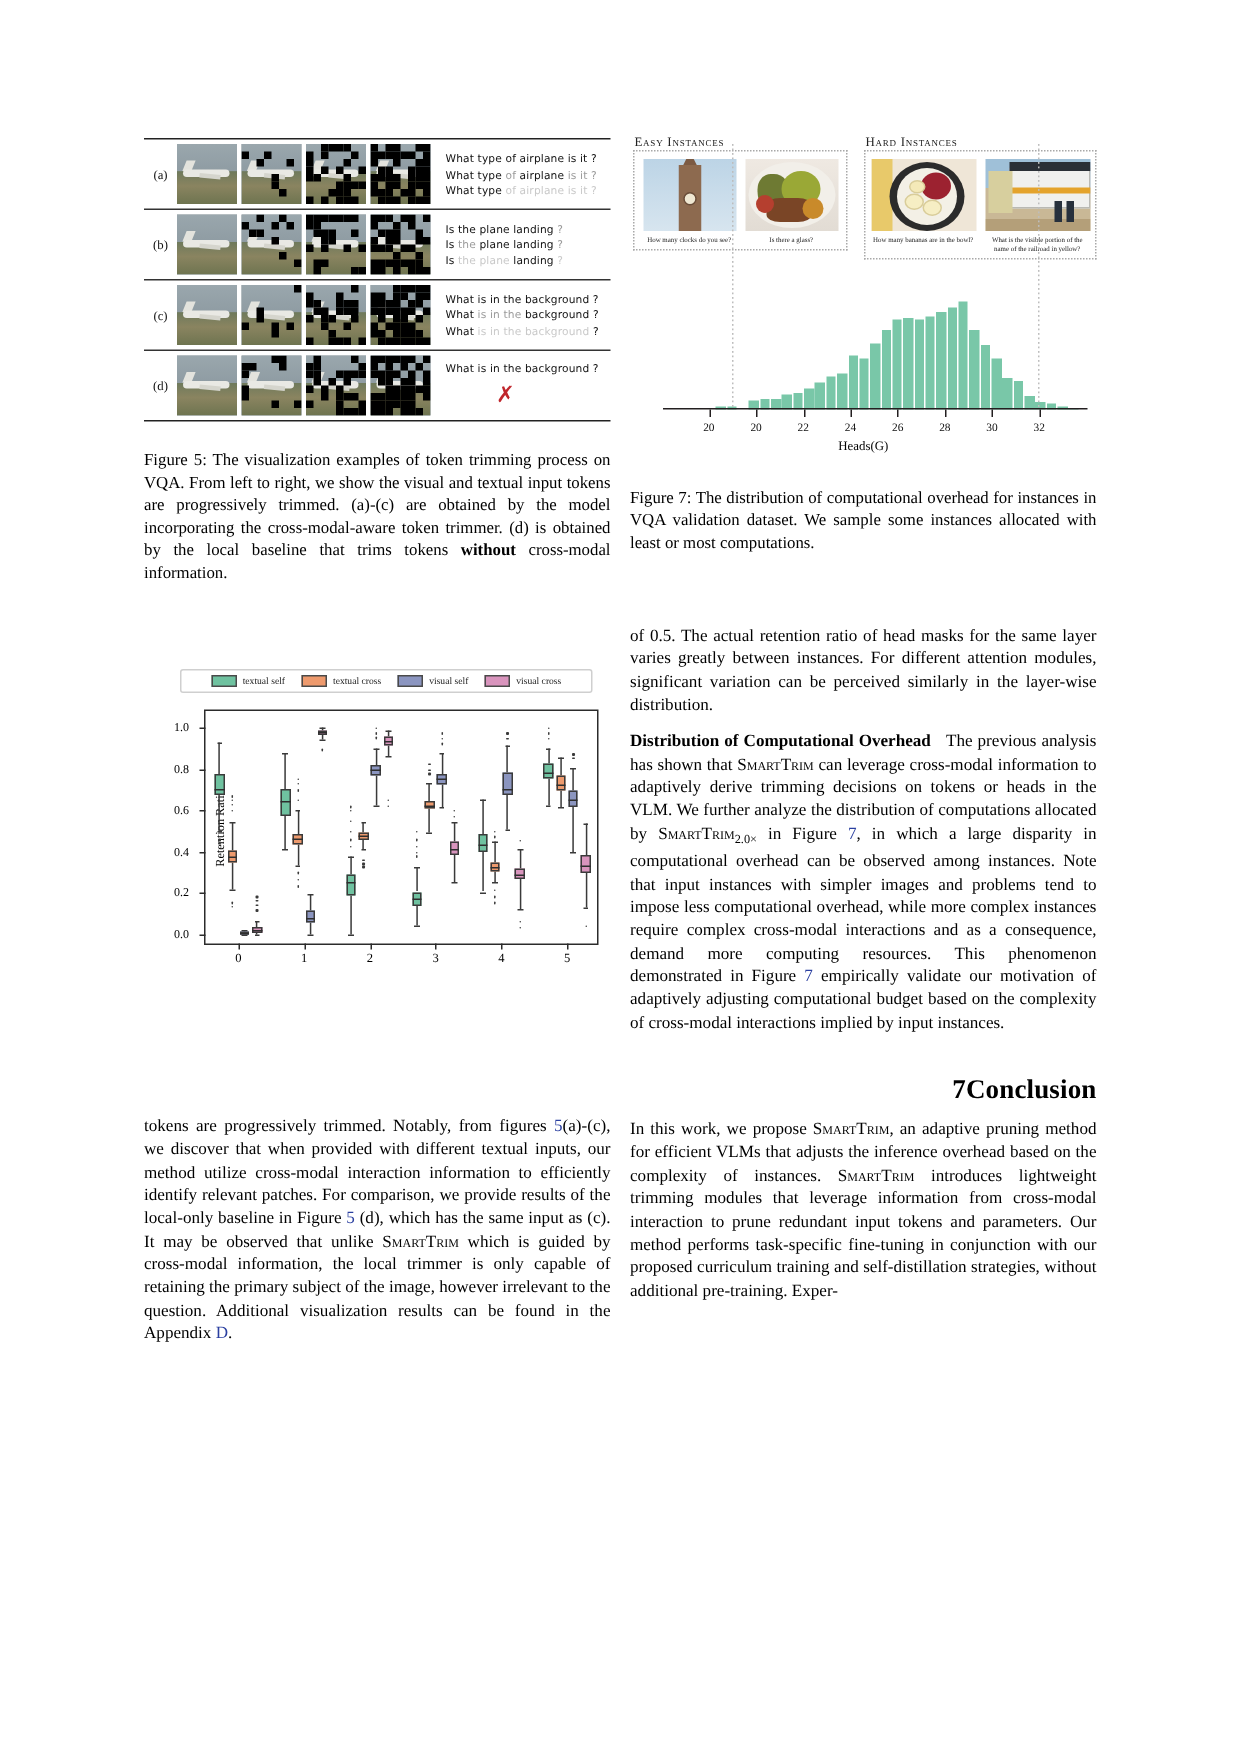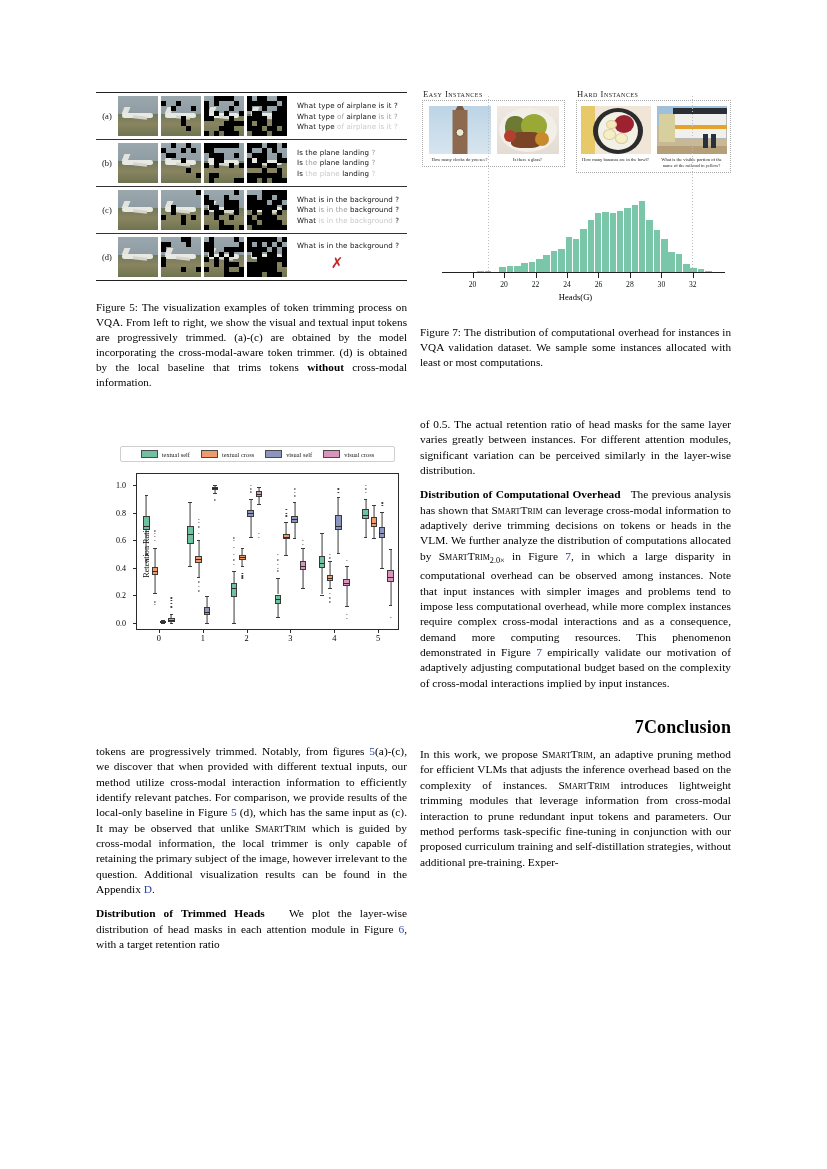--- a/index.html
+++ b/index.html
@@ -1171,21 +1171,20 @@
       </div>
   </div>
 
   <div class="col col-left" style="top:300px;">
     <p class="caption"><span>Figure 5: The visualization examples of token trimming process on VQA. From left to right, we show the visual and textual input tokens are progressively trimmed. (a)-(c) are obtained by the model incorporating the cross-modal-aware token trimmer. (d) is obtained by the local baseline that trims tokens </span><b>without</b><span> cross-modal information.</span></p>
   </div>
 
 
   <div class="col col-left" style="top:744px;">
     <p class="body"><span>tokens are progressively trimmed. Notably, from figures </span><span class="lnk">5</span><span>(a)-(c), we discover that when provided with different textual inputs, our method utilize cross-modal interaction information to efficiently identify relevant patches. For comparison, we provide results of the local-only baseline in Figure </span><span class="lnk">5</span><span> (d), which has the same input as (c). It may be observed that unlike </span><span class="sc">SmartTrim</span><span> which is guided by cross-modal information, the local trimmer is only capable of retaining the primary subject of the image, however irrelevant to the question. Additional visualization results can be found in the Appendix </span><span class="lnk">D</span><span>.</span></p>
-    <p class="body"><span class="runin">Distribution of Trimmed Heads</span>&nbsp;&nbsp;&nbsp;<span>We plot the layer-wise distribution of head masks in each attention module in Figure </span><span class="lnk">6</span><span>, with a target retention ratio</span></p>
   </div>
 
   <div class="col col-right" style="top:325px;">
     <p class="caption">Figure 7: The distribution of computational overhead for instances in VQA validation dataset. We sample some instances allocated with least or most computations.</p>
   </div>
 
   <div class="col col-right" style="top:417px;">
     <p class="body">of 0.5. The actual retention ratio of head masks for the same layer varies greatly between instances. For different attention modules, significant variation can be perceived similarly in the layer-wise distribution.</p>
 
     <p class="body"><span class="runin">Distribution of Computational Overhead</span>&nbsp;&nbsp;&nbsp;<span>The previous analysis has shown that </span><span class="sc">SmartTrim</span><span> can leverage cross-modal information to adaptively derive trimming decisions on tokens or heads in the VLM. We further analyze the distribution of computations allocated by </span><span class="sc">SmartTrim</span><sub style="font-size:.72em">2.0×</sub><span> in Figure </span><span class="lnk">7</span><span>, in which a large disparity in computational overhead can be observed among instances. Note that input instances with simpler images and problems tend to impose less computational overhead, while more complex instances require complex cross-modal interactions and as a consequence, demand more computing resources. This phenomenon demonstrated in Figure </span><span class="lnk">7</span><span> empirically validate our motivation of adaptively adjusting computational budget based on the complexity of cross-modal interactions implied by input instances.</span></p>

